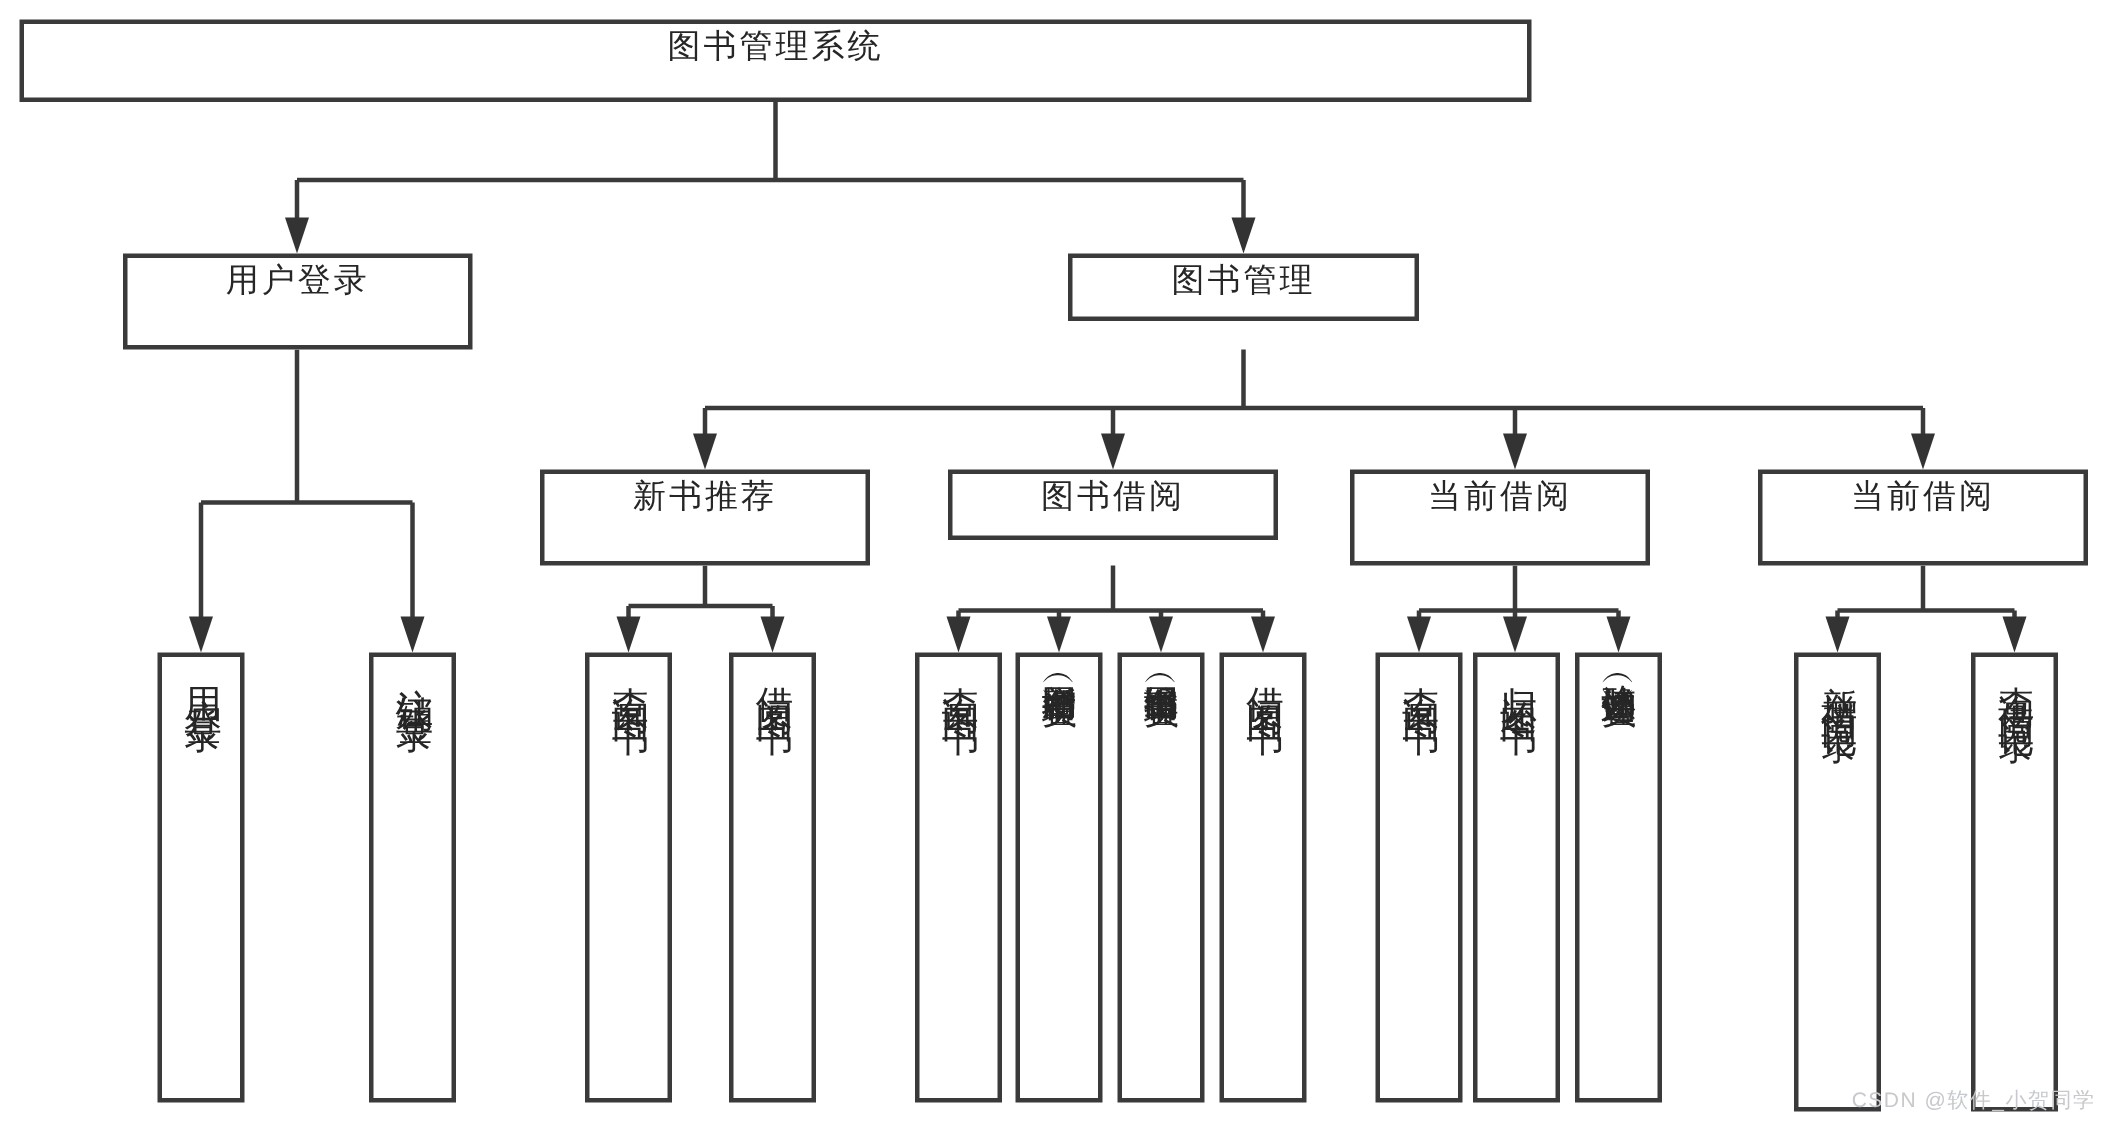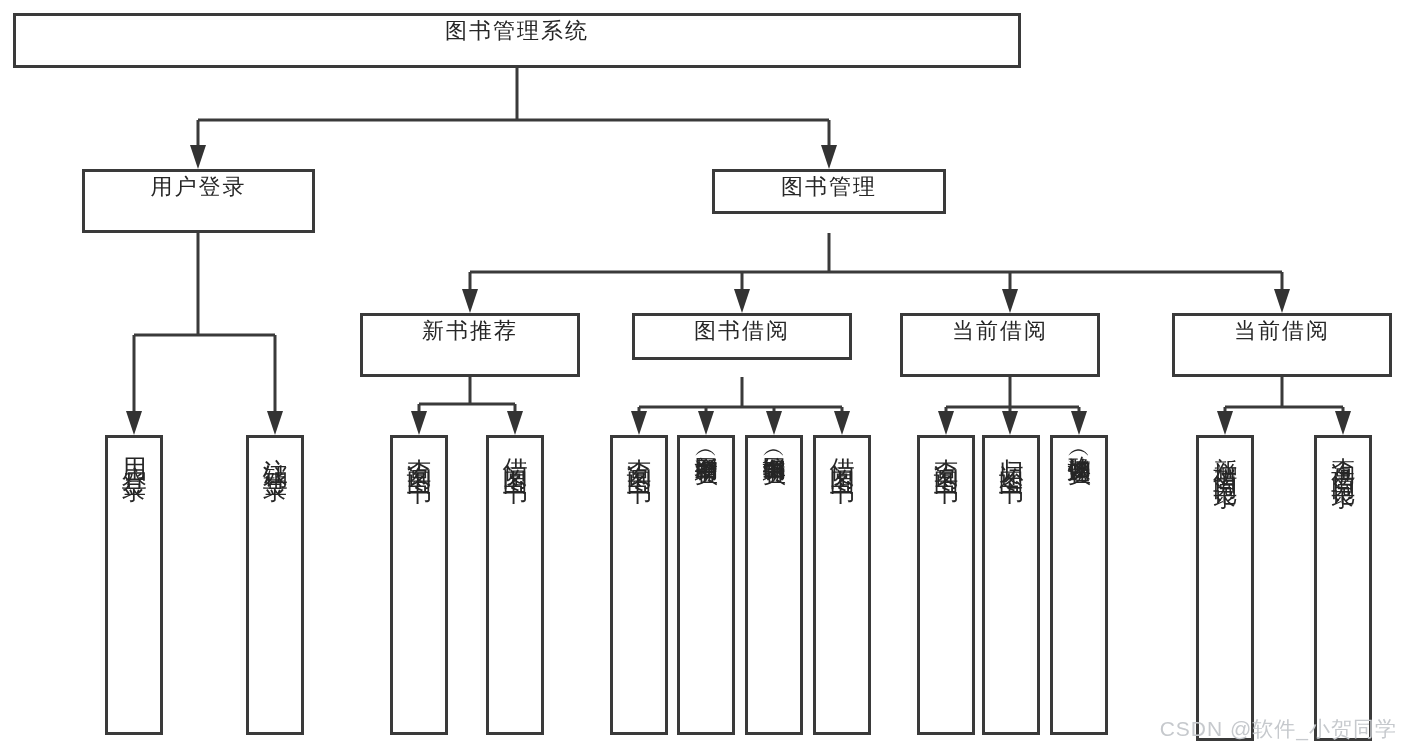--- a/index.html
+++ b/index.html
@@ -29,21 +29,21 @@
     font-size:25px;
     letter-spacing:7px;
     line-height:1.1;
   }
   .v-node.mid .vtext{font-size:24px;letter-spacing:6px;}
   .v-node.tight .vtext{font-size:23px;letter-spacing:1px;}
   .watermark{
     position:absolute;
     right:8px;
     bottom:4px;
-    font-size:21px;
+    font-size:14px;
     letter-spacing:1px;
     color:#c6c9cd;
   }
 </style>
 </head>
 <body>
 
 <div class="canvas">
 
   <svg class="connectors" width="1405" height="747" viewBox="0 0 1405 747">

